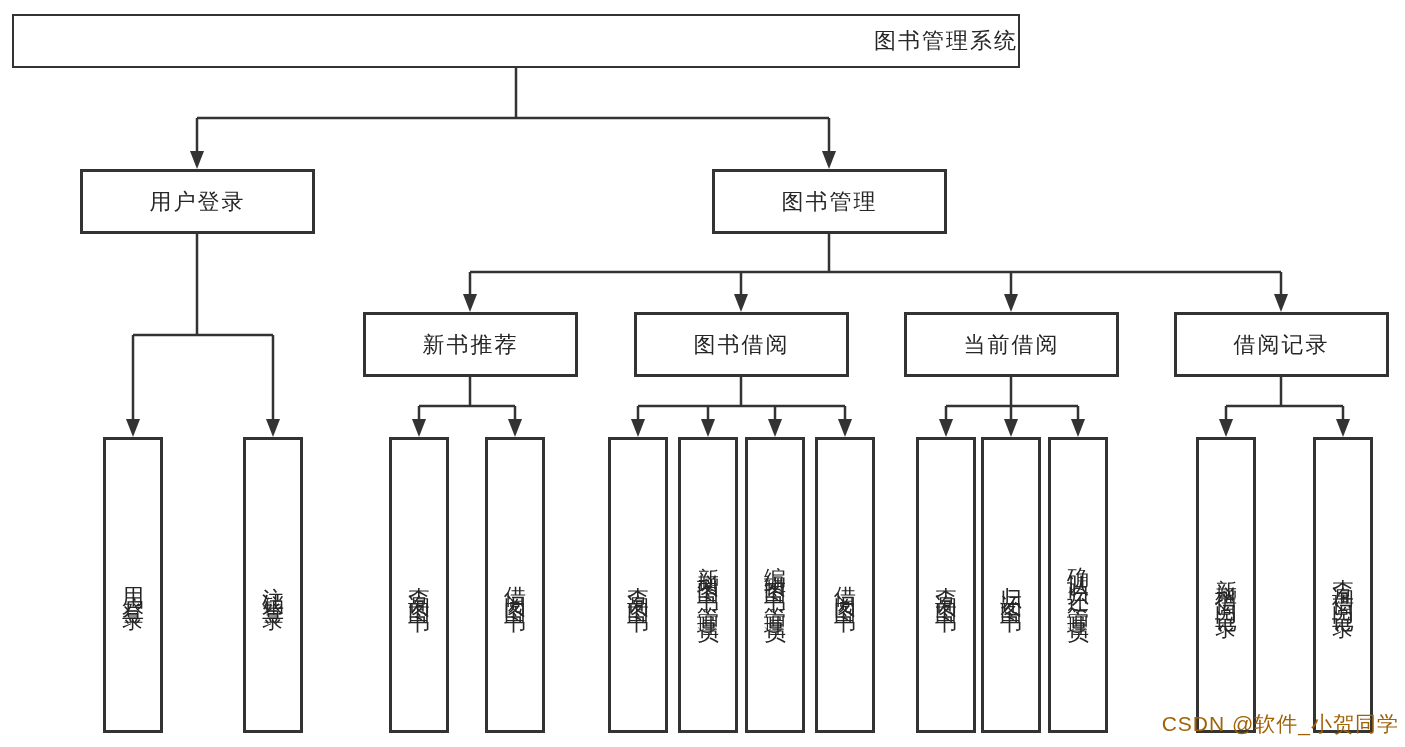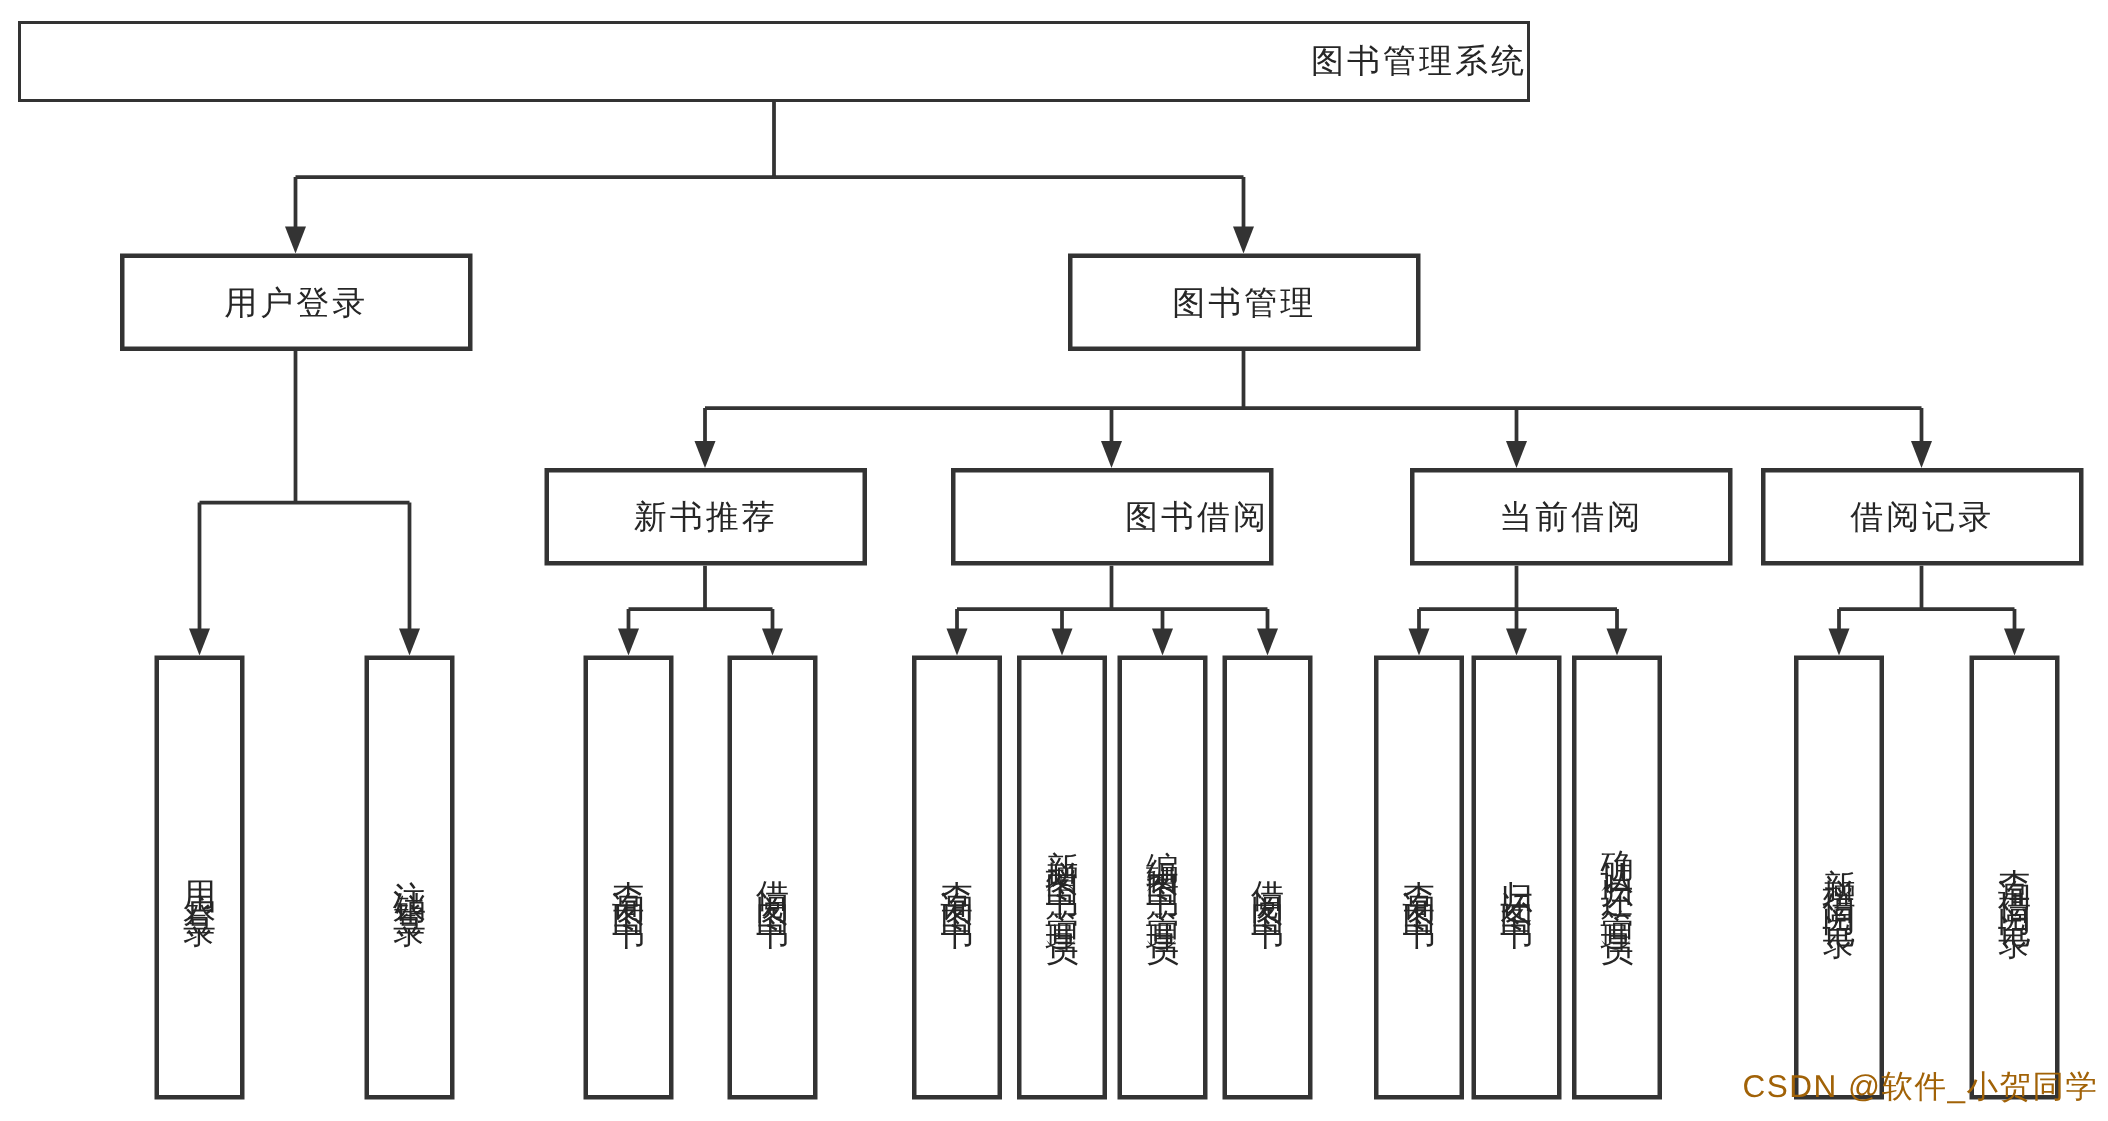--- a/index.html
+++ b/index.html
@@ -106,24 +106,24 @@
   <div class="node" style="left:80px; top:169px; width:235px; height:65px;">
     <span class="h-label">用户登录</span>
   </div>
   <div class="node" style="left:712px; top:169px; width:235px; height:65px;">
     <span class="h-label">图书管理</span>
   </div>
 
   <div class="node" style="left:363px; top:312px; width:215px; height:65px;">
     <span class="h-label">新书推荐</span>
   </div>
-  <div class="node" style="left:634px; top:312px; width:215px; height:65px;justify-content:flex-end;">
+  <div class="node" style="left:634px; top:312px; width:215px; height:65px;">
     <span class="h-label">图书借阅</span>
   </div>
-  <div class="node" style="left:904px; top:312px; width:215px; height:65px;margin-left:36px;">
+  <div class="node" style="left:904px; top:312px; width:215px; height:65px;">
     <span class="h-label">当前借阅</span>
   </div>
   <div class="node" style="left:1174px; top:312px; width:215px; height:65px;">
     <span class="h-label">借阅记录</span>
   </div>
 
   <div class="node leaf" style="left:103px; top:437px; width:60px; height:296px;">
     <span class="vtext">用户登录</span>
   </div>
   <div class="node leaf" style="left:243px; top:437px; width:60px; height:296px;">

